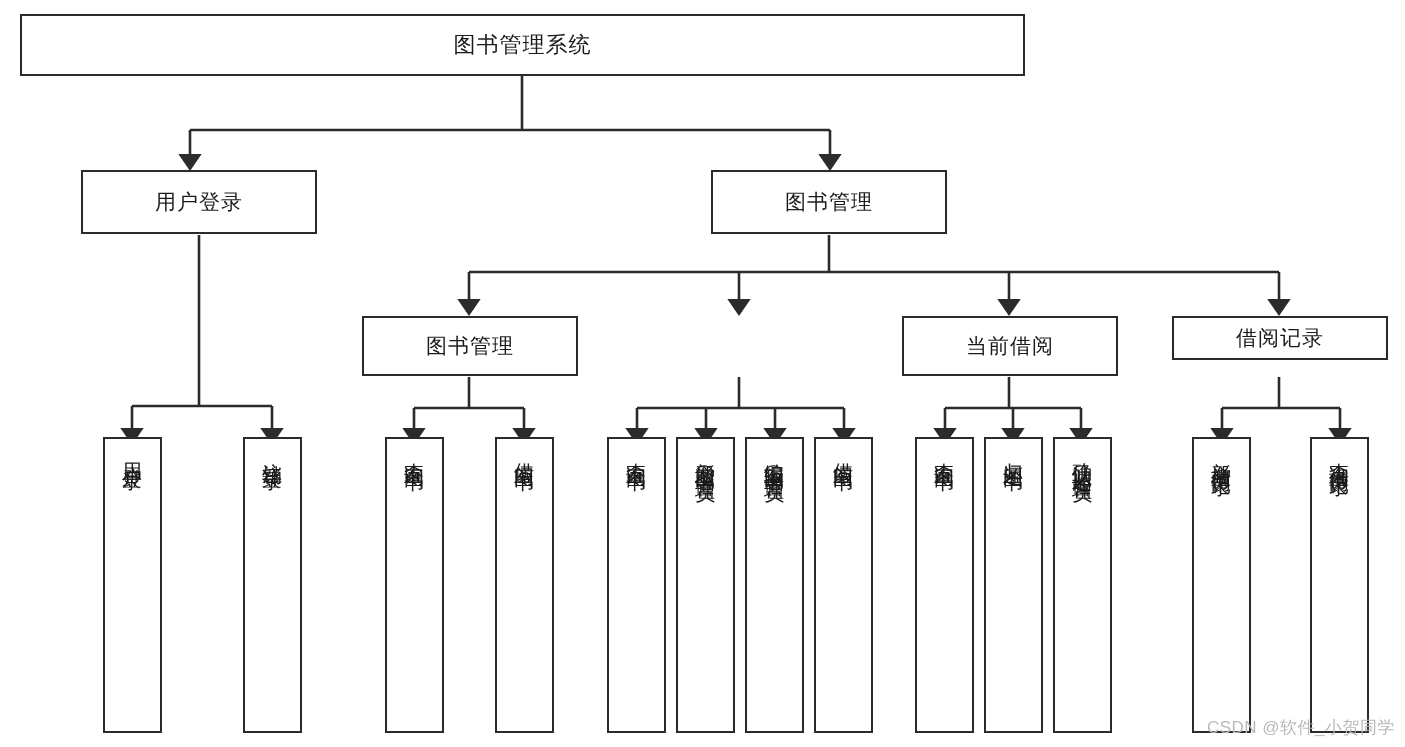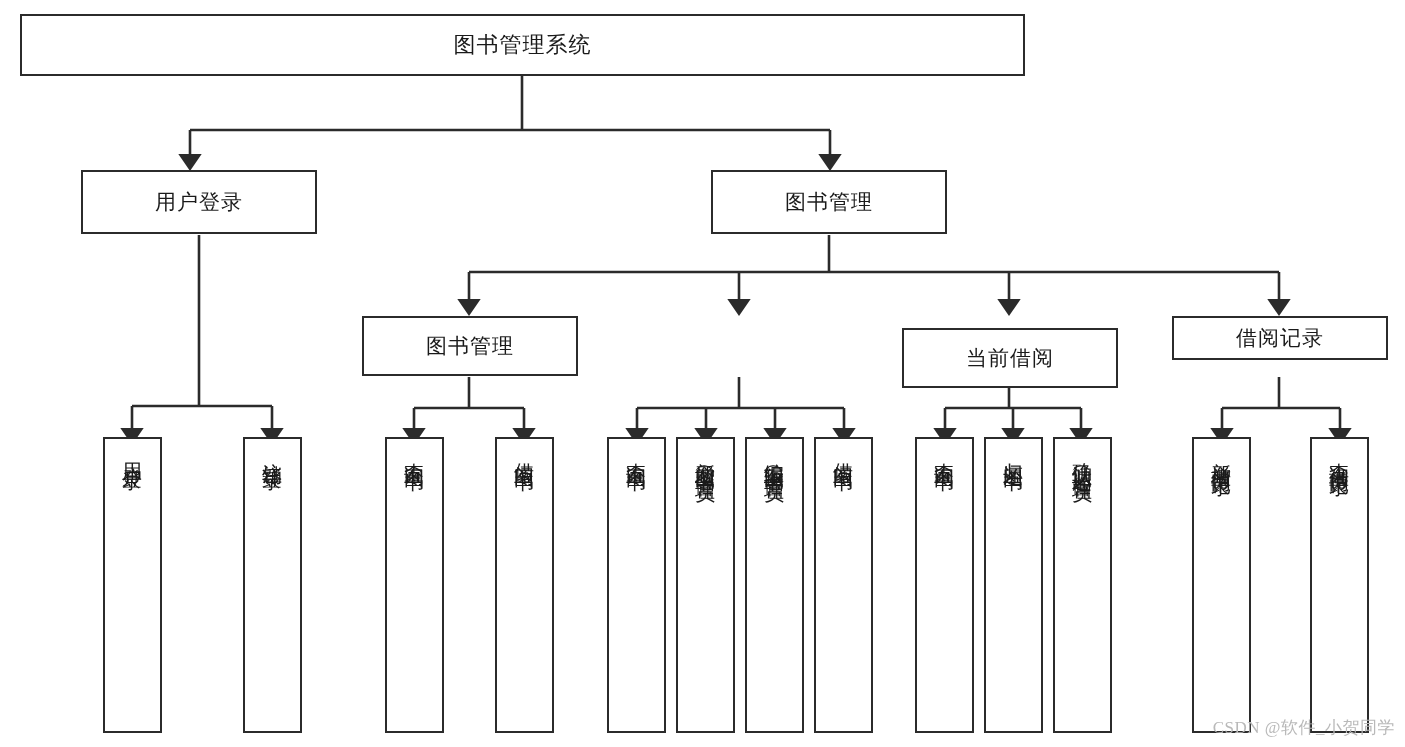--- a/index.html
+++ b/index.html
@@ -66,21 +66,21 @@
   }
   .watermark {
     position: absolute;
     right: 10px;
     bottom: 8px;
     font-size: 17px;
     color: #b9b9b9;
     letter-spacing: 0.5px;
     white-space: nowrap;
     z-index: 5;
-    font-family: Liberation Serif, serif;
+    font-family: Liberation Sans, sans-serif;
   }
 </style>
 </head>
 <body>
 
 <div id="canvas">
 
   <svg id="edges" viewBox="0 0 1405 747" xmlns="http://www.w3.org/2000/svg">
     <defs>
       <marker id="arw" markerWidth="9" markerHeight="9" refX="1.5" refY="4.5" orient="auto" markerUnits="strokeWidth">
@@ -138,21 +138,21 @@
   <div class="node h" style="left:81px; top:170px; width:236px; height:64px;">
     <span class="lbl">用户登录</span>
   </div>
   <div class="node h" style="left:711px; top:170px; width:236px; height:64px;">
     <span class="lbl">图书管理</span>
   </div>
 
   <div class="node h" style="left:362px; top:316px; width:216px; height:60px;">
     <span class="lbl">图书管理</span>
   </div>
-  <div class="node h" style="left:902px; top:328px; width:216px; height:60px;">
+  <div class="node h" style="left:902px; top:316px; width:216px; height:60px;">
     <span class="lbl">当前借阅</span>
   </div>
   <div class="node h" style="left:1172px; top:316px; width:216px; height:44px;">
     <span class="lbl">借阅记录</span>
   </div>
 
   <div class="node v" style="left:103px; top:437px; width:59px; height:296px;">
     <span class="lbl">用户登录</span>
   </div>
   <div class="node v" style="left:243px; top:437px; width:59px; height:296px;">

